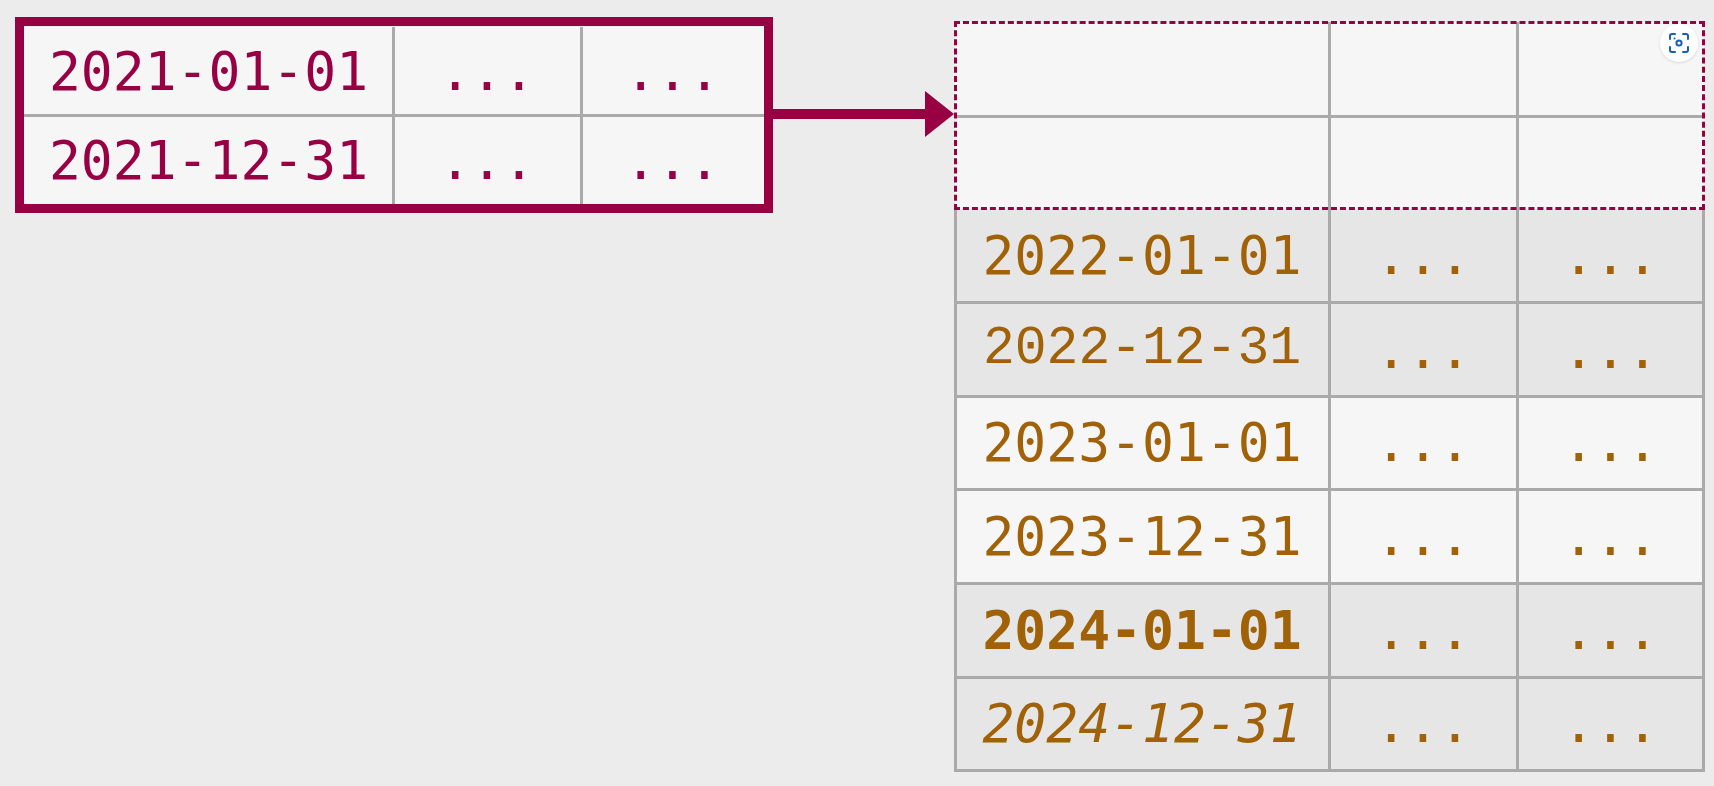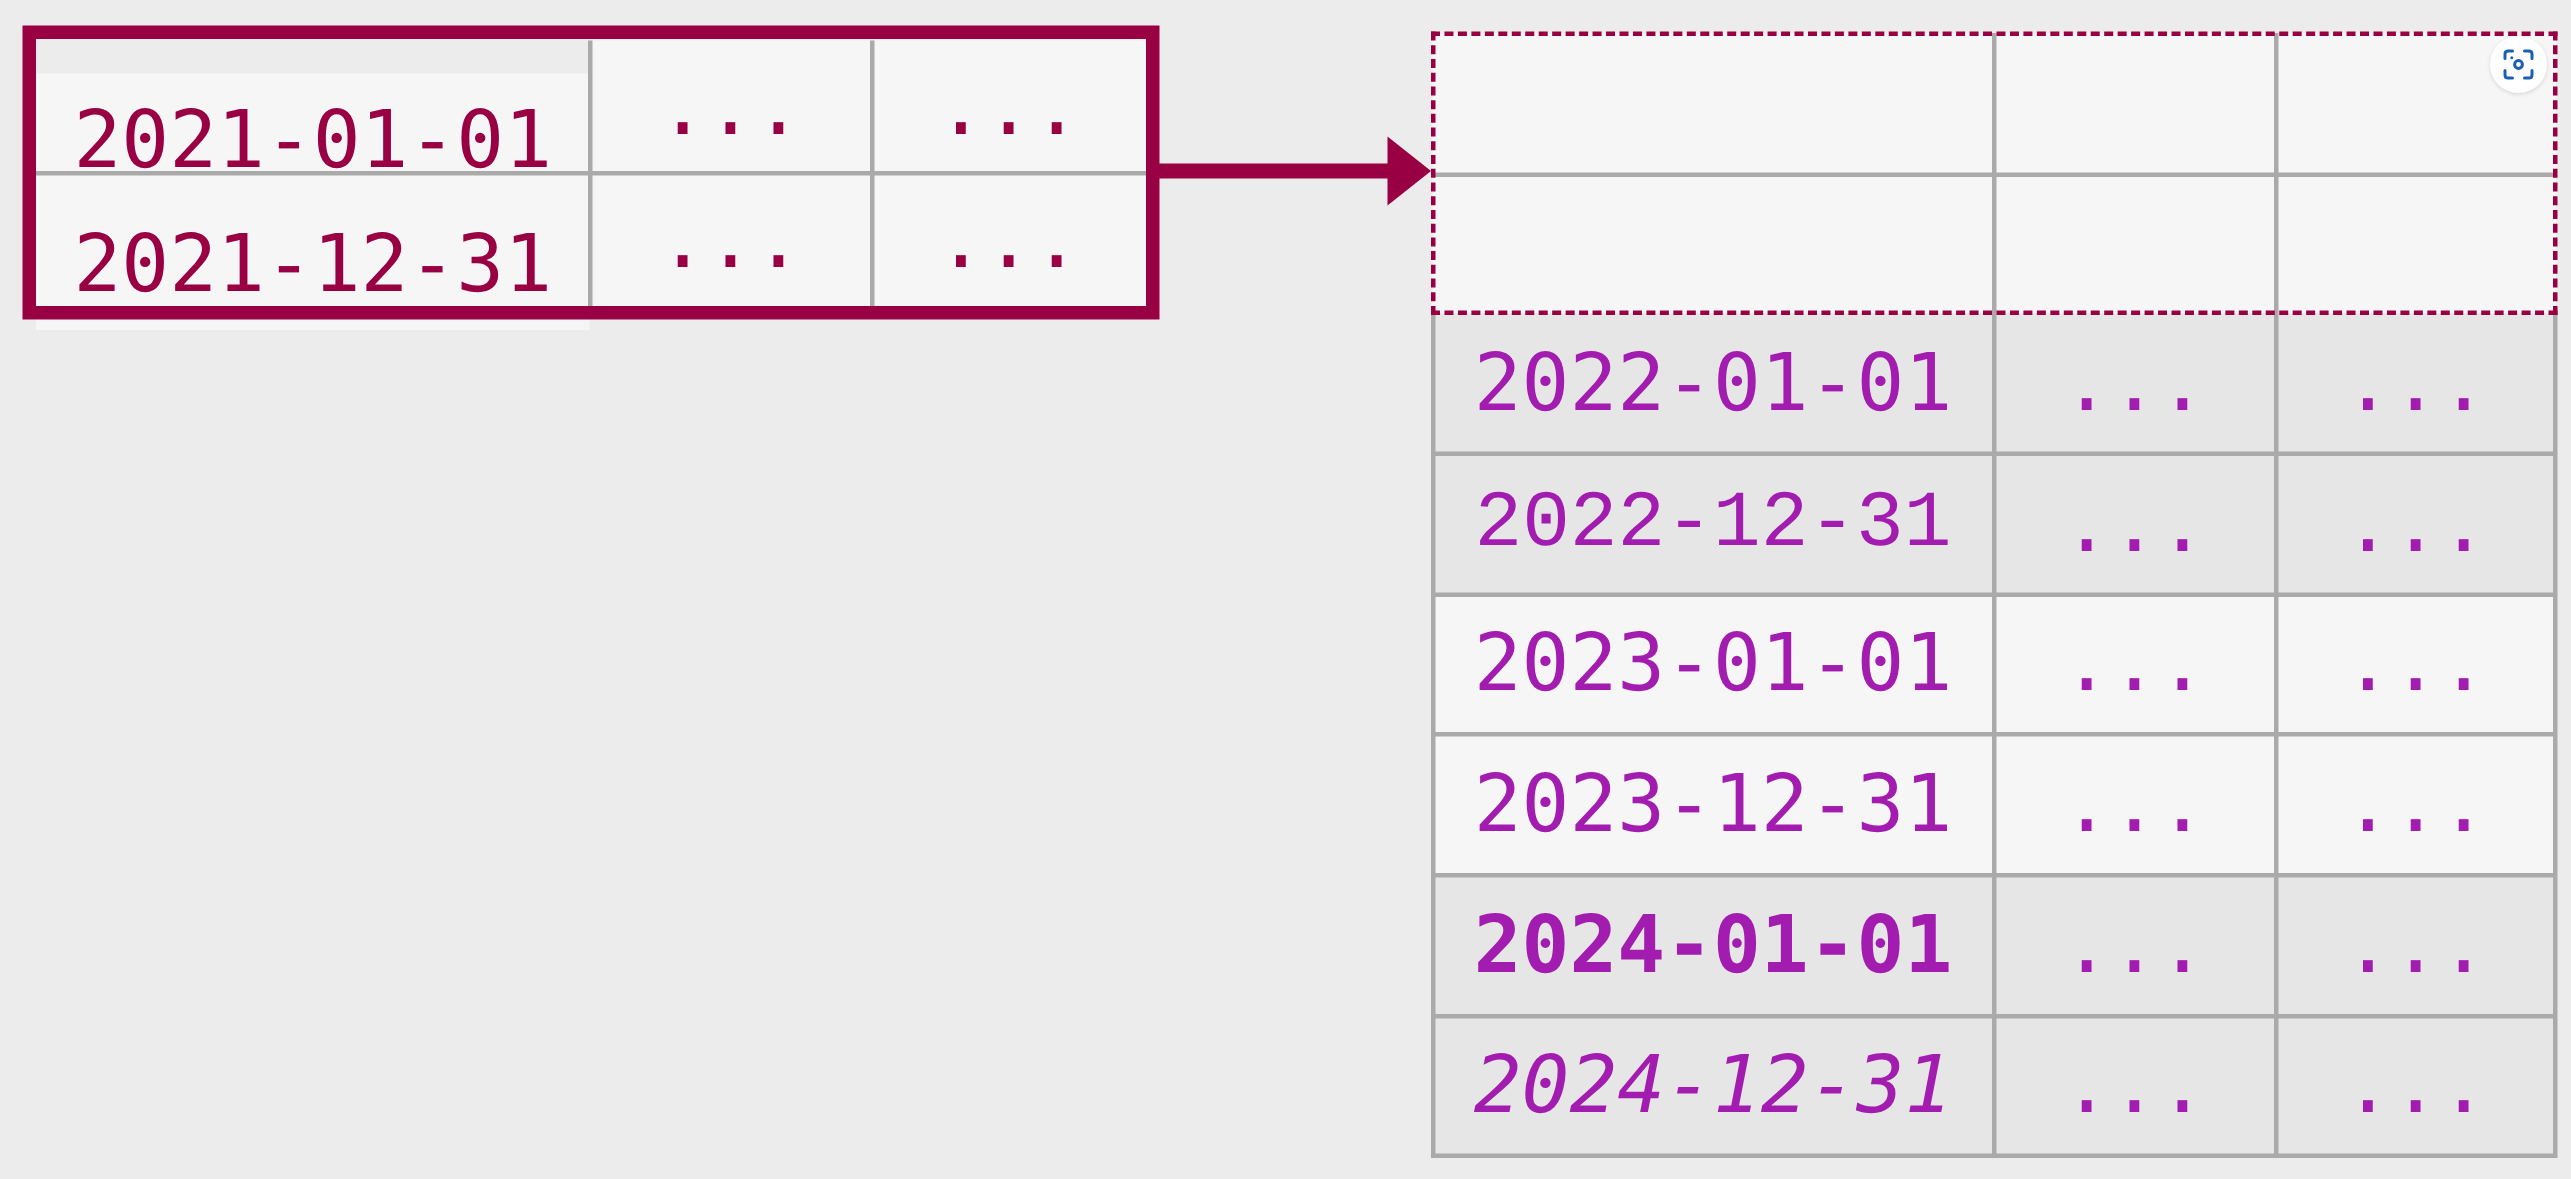--- a/index.html
+++ b/index.html
@@ -12,21 +12,21 @@
       position: absolute; box-sizing: border-box;
       display: flex; align-items: center; justify-content: center;
       font-size: 53px; letter-spacing: 0px;
     }
     .src-cell { background: #f6f6f6; color: #990044; }
     .src-frame {
       position: absolute; left: 15px; top: 17px; width: 758px; height: 196px;
       box-sizing: border-box; border: 9px solid #990044; pointer-events: none;
     }
     .gline { position: absolute; background: #aaaaaa; }
-    .dst-cell { color: #a21caf; }
+    .dst-cell { color: #a16207; }
     .light { background: #f6f6f6; }
     .dark { background: #e6e6e6; }
     .dash-box {
       position: absolute; left: 954px; top: 21px; width: 751px; height: 189px;
       box-sizing: border-box; border: 3px dashed #990044; pointer-events: none;
     }
     .arrow-line { position: absolute; left: 770px; top: 109px; width: 160px; height: 10px; background: #990044; }
     .arrow-head {
       position: absolute; left: 925px; top: 91px; width: 0; height: 0;
       border-top: 23.5px solid transparent; border-bottom: 23.5px solid transparent;
@@ -36,25 +36,25 @@
       position: absolute; left: 1660px; top: 24px; width: 38px; height: 38px;
       border-radius: 50%; background: #ffffff; box-shadow: 0 1px 3px rgba(0,0,0,0.12);
       display: flex; align-items: center; justify-content: center; cursor: pointer;
     }
   </style>
 </head>
 <body>
 
 <div>
 
-  <div class="cell src-cell" style="left:24px;top:27px;width:369px;height:89px;margin-top:22px;">2021-01-01</div>
+  <div class="cell src-cell" style="left:24px;top:27px;width:369px;height:89px;">2021-01-01</div>
   <div class="cell src-cell" style="left:393px;top:27px;width:188px;height:89px;">...</div>
   <div class="cell src-cell" style="left:581px;top:27px;width:183px;height:89px;">...</div>
 
-  <div class="cell src-cell" style="left:24px;top:132px;width:369px;height:88px;">2021-12-31</div>
+  <div class="cell src-cell" style="left:24px;top:116px;width:369px;height:88px;">2021-12-31</div>
   <div class="cell src-cell" style="left:393px;top:116px;width:188px;height:88px;">...</div>
   <div class="cell src-cell" style="left:581px;top:116px;width:183px;height:88px;">...</div>
 
   <div class="gline" style="left:24px;top:114px;width:740px;height:3px;"></div>
   <div class="gline" style="left:392px;top:27px;width:3px;height:177px;"></div>
   <div class="gline" style="left:580px;top:27px;width:3px;height:177px;"></div>
   <div class="src-frame"></div>
 </div>
 
 <div>

